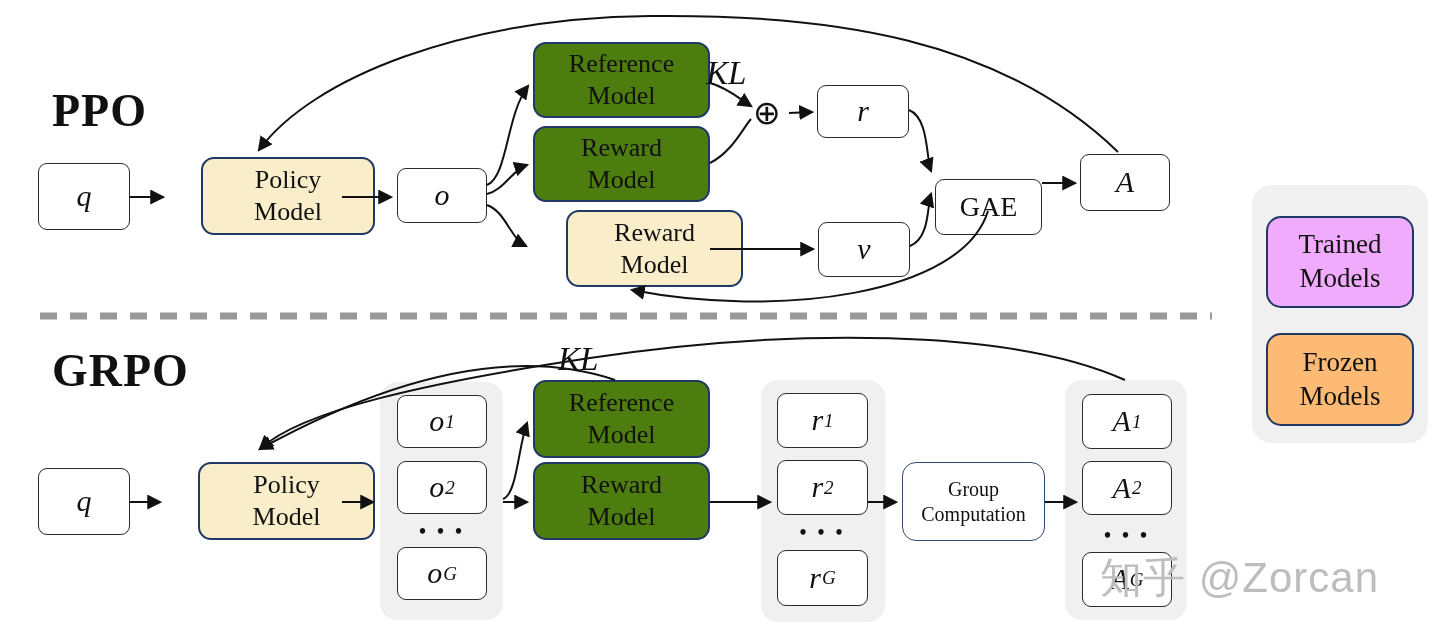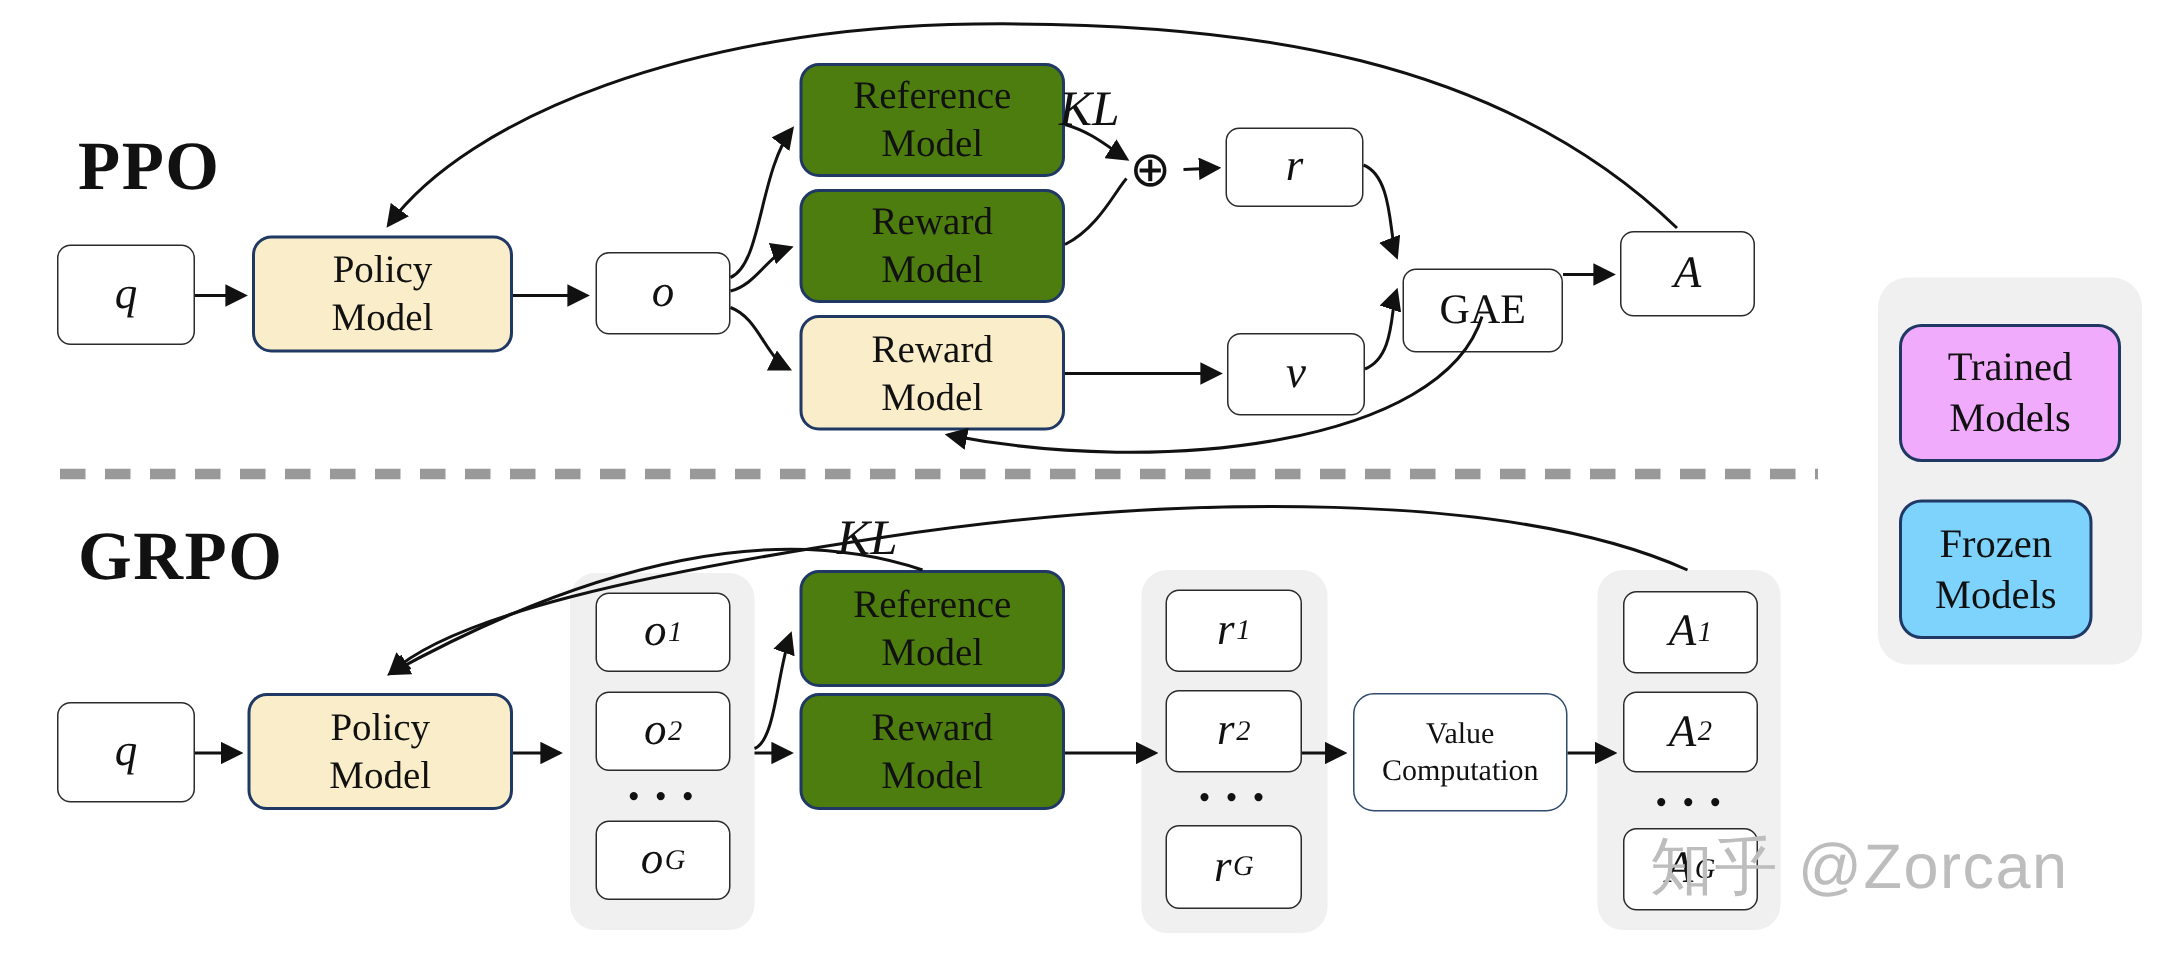--- a/index.html
+++ b/index.html
@@ -2,21 +2,21 @@
 <html><head>
 <meta charset="utf-8">
 <style>
   html,body{margin:0;padding:0;background:#ffffff;}
   .canvas{position:relative;width:1440px;height:635px;background:#fff;overflow:hidden;
           font-family:"Liberation Serif",serif;color:#111;}
   .box{position:absolute;display:flex;align-items:center;justify-content:center;
        text-align:center;background:#fff;border:1.6px solid #2b2b2b;border-radius:9px;
        font-size:26px;line-height:1.22;z-index:2;box-sizing:border-box;}
   .box.model{border:2.6px solid #1F3864;border-radius:13px;padding:0 26px;}
-  .box.yellow{background:#FAEECA;}
+  .box.yellow{background:#FAEECA;margin-left:33px;}
   .box.blue{background:#4d7c0f;}
   .box.thinblue{border:1.6px solid #2F4A6E;border-radius:14px;}
   .var{font-style:italic;font-size:30px;}
   .vsub{font-style:italic;font-size:19px;vertical-align:-7px;margin-left:1px;}
   .col{position:absolute;background:#F0F0F0;border-radius:17px;z-index:1;}
   .seclabel{position:absolute;font-weight:bold;font-size:46px;letter-spacing:1px;z-index:2;}
   .kl{position:absolute;font-style:italic;font-size:33px;z-index:3;}
   .oplus{position:absolute;font-family:"DejaVu Sans",sans-serif;font-size:33px;line-height:33px;z-index:3;}
   .dots{position:absolute;font-size:20px;font-weight:bold;letter-spacing:3px;text-align:center;z-index:2;}
   .legend-wrap{position:absolute;background:#F0F0F0;border-radius:20px;z-index:1;}
@@ -105,40 +105,40 @@
   <div class="box" style="left:777px;top:460px;width:91px;height:55px;">
     <span class="var">r</span>
       <span class="vsub">2</span>
   </div>
   <div class="dots" style="left:777px;top:521px;width:91px;">• • •</div>
   <div class="box" style="left:777px;top:550px;width:91px;height:56px;">
     <span class="var">r</span>
       <span class="vsub">G</span>
   </div>
 
-  <div class="box thinblue" style="left:902px;top:462px;width:143px;height:79px;font-size:20px;line-height:1.25;padding:0 10px;">Value Computation</div>
+  <div class="box thinblue" style="left:902px;top:462px;width:143px;height:79px;font-size:20px;line-height:1.25;padding:0 10px;">Group Computation</div>
 
   <div class="col" style="left:1065px;top:380px;width:122px;height:240px;"></div>
   <div class="box" style="left:1082px;top:394px;width:90px;height:55px;">
     <span class="var">A</span>
       <span class="vsub">1</span>
   </div>
   <div class="box" style="left:1082px;top:461px;width:90px;height:54px;">
     <span class="var">A</span>
       <span class="vsub">2</span>
   </div>
   <div class="dots" style="left:1082px;top:524px;width:90px;">• • •</div>
   <div class="box" style="left:1082px;top:552px;width:90px;height:55px;">
     <span class="var">A</span>
       <span class="vsub">G</span>
   </div>
 
   <div class="legend-wrap" style="left:1252px;top:185px;width:176px;height:258px;"></div>
   <div class="legend-box" style="left:1266px;top:216px;width:148px;height:92px;background:#f0abfc;">Trained Models</div>
-  <div class="legend-box" style="left:1266px;top:333px;width:129px;height:93px;background:#7dd3fc;">Frozen Models</div>
+  <div class="legend-box" style="left:1266px;top:333px;width:148px;height:93px;background:#fdba74;">Frozen Models</div>
 
   <div class="watermark" style="left:1100px;top:550px;">知乎 @Zorcan</div>
 
   <svg class="wires" width="1440" height="635" viewBox="0 0 1440 635">
     <defs>
       <marker id="ah" viewBox="0 0 10 10" refX="8.5" refY="5" markerWidth="7.5" markerHeight="7.5" orient="auto">
         <path d="M0,0 L10,5 L0,10 z" fill="#111"></path>
       </marker>
     </defs>
     <g fill="none" stroke="#111" stroke-width="2">

